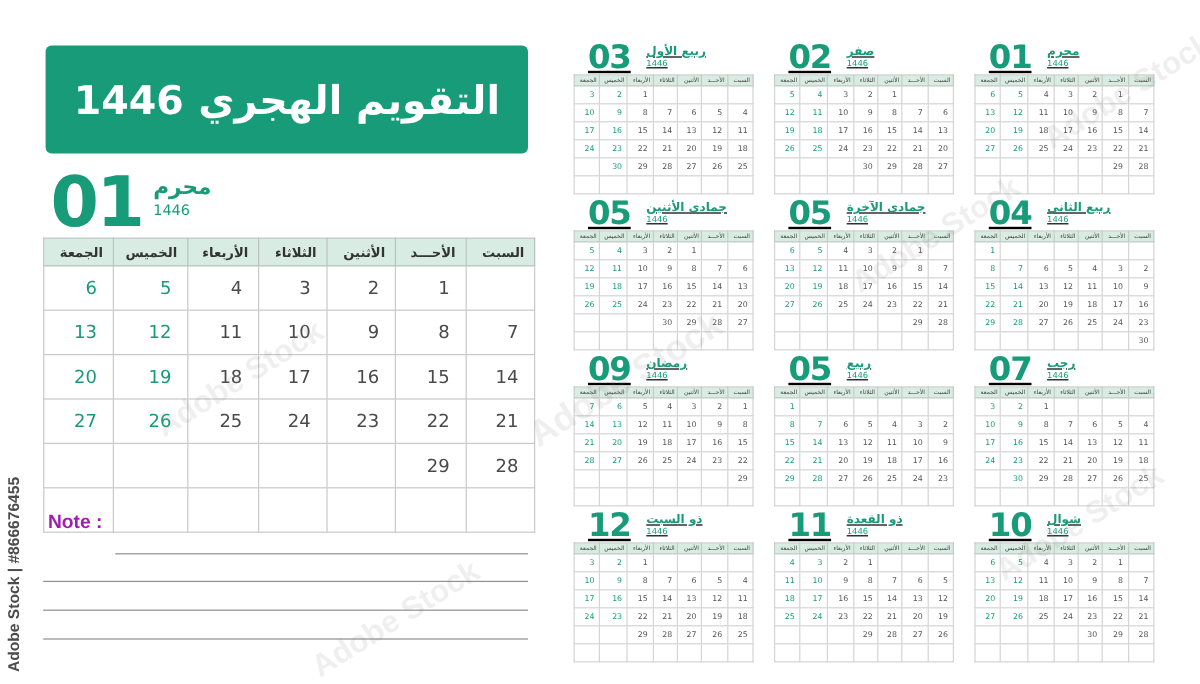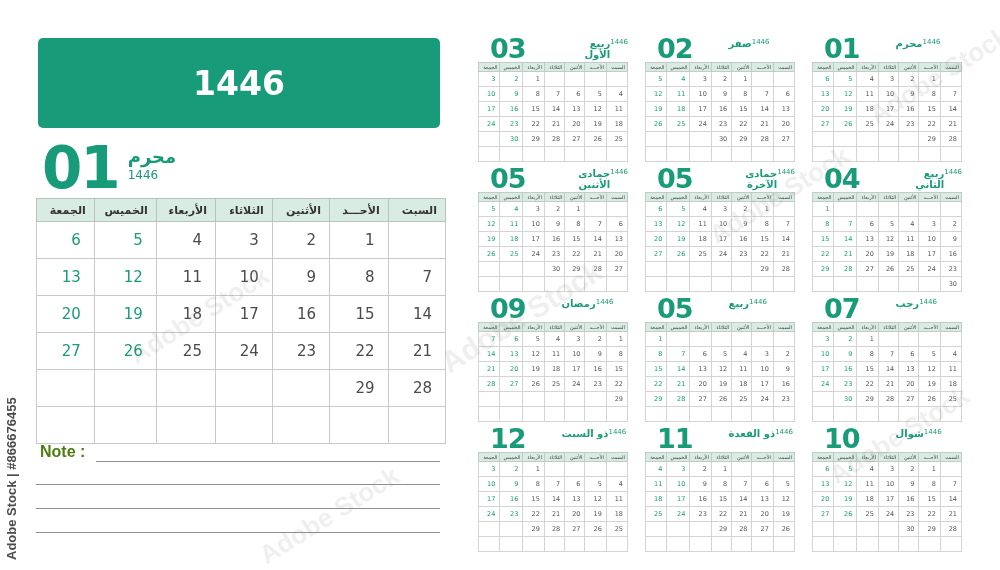--- a/index.html
+++ b/index.html
@@ -25,37 +25,37 @@
     background:#d9ece4;border:1px solid #b9c2be;height:20px;
     font-size:11px;font-weight:bold;color:#333;text-align:right;
     padding:1px 8px 1px 2px;direction:rtl;
   }
   .main-table td{
     border:1px solid #c9c9c9;height:34px;width:58px;
     font-size:15px;font-weight:500;color:#4a4a4a;
     text-align:right;padding-right:13px;
   }
   .main-table td.green{color:#189b79;}
-  .note-label{position:absolute;left:40px;top:443px;font-size:16px;font-weight:bold;color:#4d7c0f;
+  .note-label{position:absolute;left:40px;top:427px;font-size:16px;font-weight:bold;color:#a21caf;
     font-family:"Liberation Sans",sans-serif;text-align:center;}
   .note-line{position:absolute;height:1px;background:#8f8f8f;}
   .nl1{left:96px;top:461px;width:344px;}
   .nl2{left:36px;top:484px;width:404px;}
   .nl3{left:36px;top:508px;width:404px;}
   .nl4{left:36px;top:532px;width:404px;}
   
   .mini-grid{
     position:absolute;left:478px;top:38px;
     display:grid;grid-template-columns:repeat(3,150px);
     column-gap:17px;row-gap:24px;
   }
   .mini{width:150px;height:106px;}
-  .mini-head{display:flex;align-items:flex-start;gap:0;margin-left:12px;height:22px;}
+  .mini-head{display:flex;align-items:flex-start;gap:13px;margin-left:12px;height:22px;text-decoration:underline;}
   .mini-num{font-size:27px;font-weight:800;color:#189b79;line-height:21px;letter-spacing:-1px;}
-  .mini-title{display:flex;margin-left:36px;}
+  .mini-title{display:flex;flex-direction:column;}
   .mini-name{font-size:10px;font-weight:bold;color:#189b79;direction:rtl;line-height:11px;}
   .mini-year{font-size:7px;color:#189b79;line-height:8px;}
   .mini-table{width:150px;margin-top:2px;}
   .mini-table th{
     background:#d9ece4;border:1px solid #c3cbc7;height:8px;
     font-size:5px;font-weight:normal;color:#444;text-align:right;
     padding:0 2px 0 1px;direction:rtl;
   }
   .mini-table td{
     border:1px solid #d4d4d4;height:12px;width:21px;
@@ -77,20 +77,21 @@
   .wd2{left:430px;top:300px;font-size:30px;}
   .wd3{left:700px;top:180px;}
   .wd4{left:250px;top:500px;}
   .wd5{left:820px;top:420px;}
   .wd6{left:860px;top:60px;}
 </style>
 </head>
 <body>
 
 <div class="banner">
+  <span>التقويم الهجري</span>
   <span>1446</span>
 </div>
 
 <div class="month-head">
   <div class="month-num">01</div>
   <div>
     <div class="month-name">محرم</div>
     <div class="month-year">1446</div>
   </div>
 </div>

